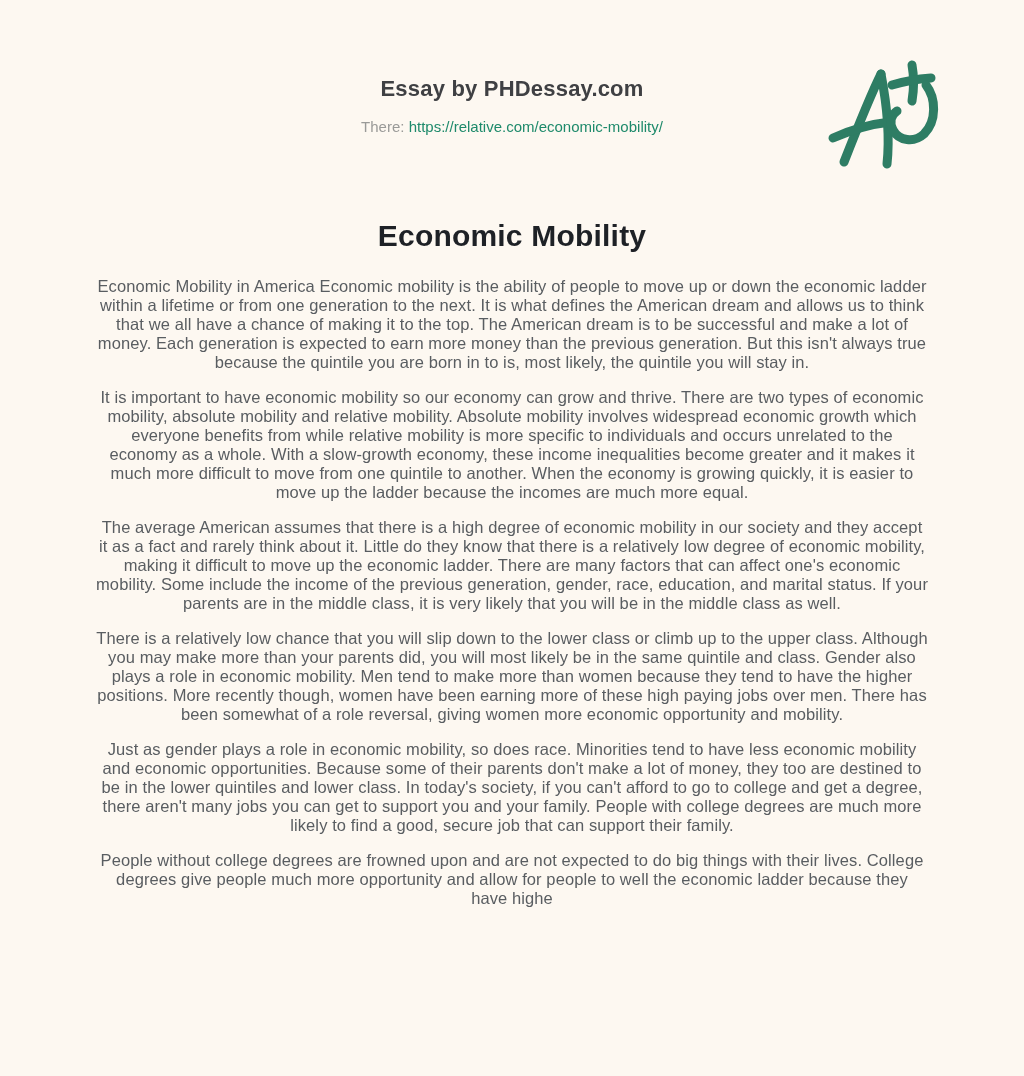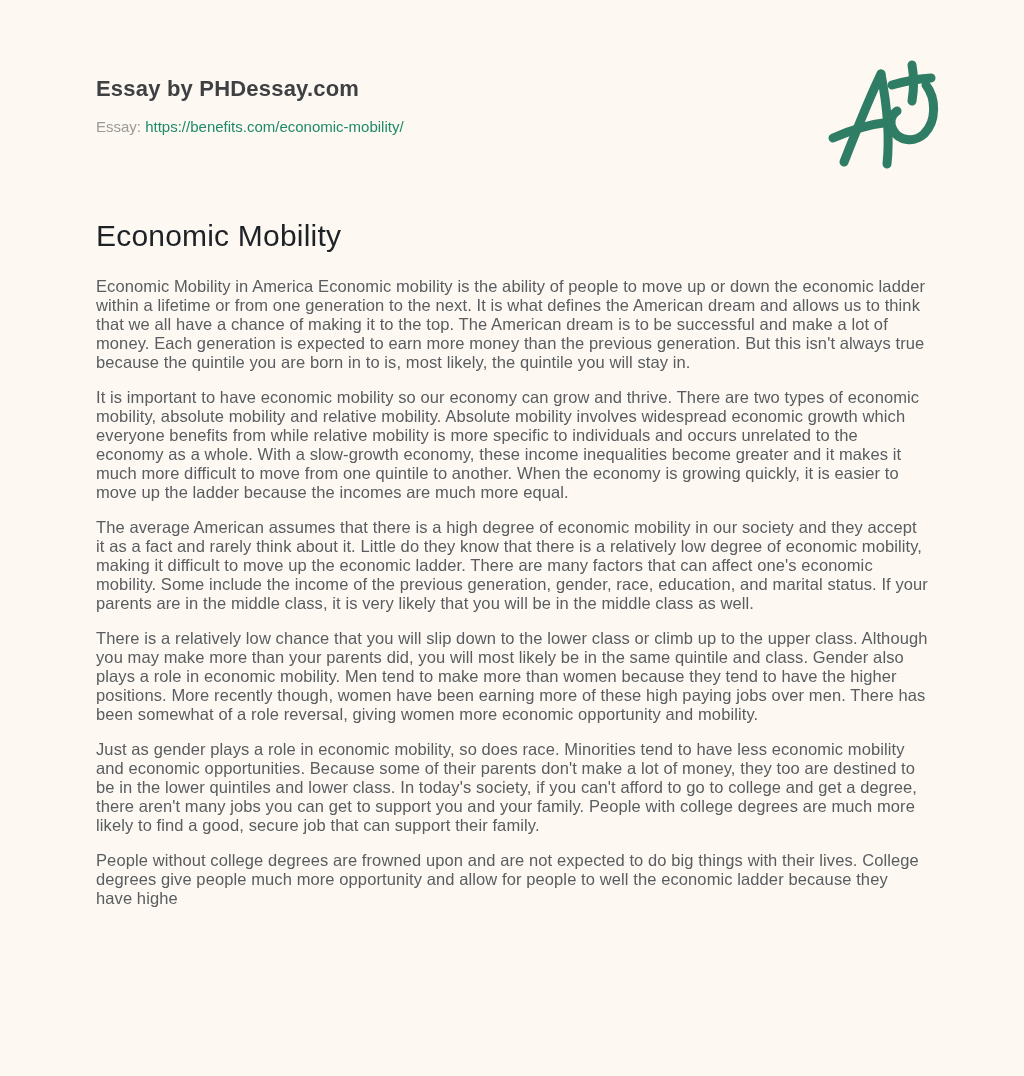--- a/index.html
+++ b/index.html
@@ -11,20 +11,21 @@
   body {
     background: #FDF8F1;
     font-family: "Liberation Sans", sans-serif;
     position: relative;
   }
   .page {
     width: 1024px;
     height: 829px;
     padding: 76px 96px 0 96px;
     position: relative;
+    text-align: center;
   }
   .site-title {
     font-size: 22px;
     font-weight: 700;
     color: #3F4043;
     letter-spacing: 0.2px;
   }
   .source-line {
     margin-top: 16px;
     font-size: 15px;
@@ -39,21 +40,21 @@
   .logo {
     position: absolute;
     left: 818px;
     top: 58px;
     width: 122px;
     height: 112px;
   }
   .essay-title {
     margin-top: 84px;
     font-size: 30px;
-    font-weight: 400;
+    font-weight: 700;
     color: #1E2126;
     letter-spacing: 0.2px;
   }
   .essay-body {
     margin-top: 24px;
     width: 832px;
   }
   .essay-body p {
     font-size: 16.5px;
     line-height: 19px;
@@ -63,22 +64,22 @@
   }
 </style>
 </head>
 <body>
 
 <div class="page">
 
   <header>
     <div class="site-title">Essay by PHDessay.com</div>
     <div class="source-line">
-      <span class="source-label">Essay:</span>
-      <a class="source-link" href="#">https://benefits.com/economic-mobility/</a>
+      <span class="source-label">There:</span>
+      <a class="source-link" href="#">https://relative.com/economic-mobility/</a>
     </div>
     <div class="logo">
       <svg viewBox="0 0 122 112" width="122" height="112" fill="none" stroke="#2E7D64" stroke-width="9" stroke-linecap="round" stroke-linejoin="round">
 
         <path d="M 26 104 C 37 76, 52 38, 63 16"></path>
 
         <path d="M 63 16 C 68 42, 72 78, 69 106"></path>
 
         <path d="M 15 80 C 35 71, 54 66, 72 64"></path>
 

